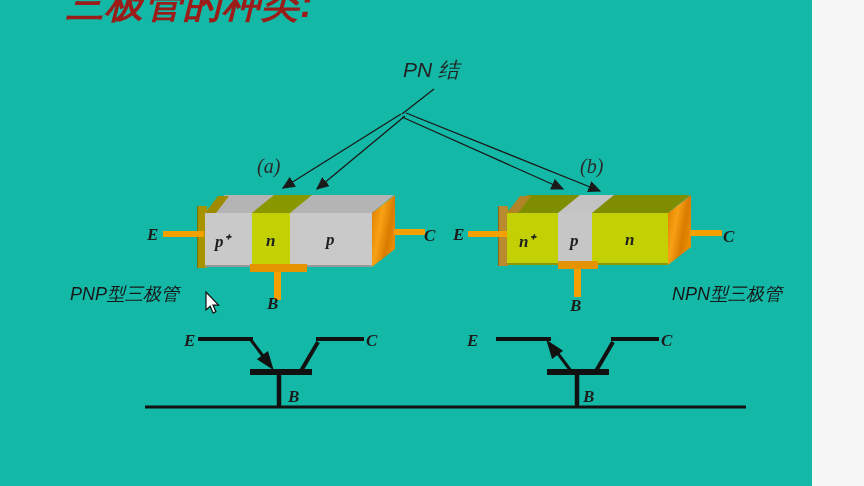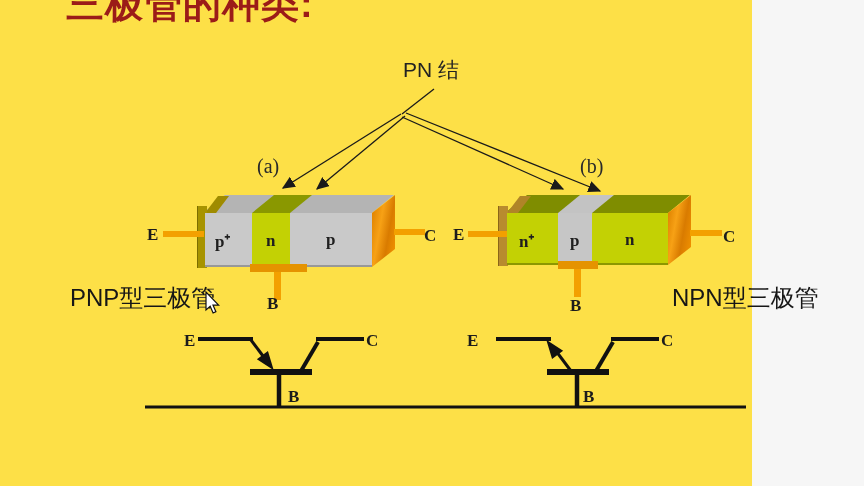--- a/index.html
+++ b/index.html
@@ -1,27 +1,27 @@
 <!DOCTYPE html>
 <html><head>
 <meta charset="utf-8">
 <style>
   html,body{margin:0;padding:0;background:#f6f6f6;overflow:hidden;}
-  #stage{position:relative;width:752px;height:486px;background:#fde047;
-         font-family:"Liberation Sans",sans-serif;color:#1a1a1a;}
+  #stage{position:relative;width:812px;height:486px;background:#14b8a6;
+         font-family:"Liberation Sans",sans-serif;color:#1a1a1a;font-style:italic;}
   .abs{position:absolute;}
   
   #title{left:66px;top:-21px;font-size:38px;font-weight:bold;color:#9b1c18;
          letter-spacing:1px;white-space:nowrap;}
   
   #pn-label{left:403px;top:56px;font-size:21px;color:#222;white-space:nowrap;}
   .tag{font-family:"Liberation Serif",serif;font-size:20px;color:#2a2a2a;}
   #tag-a{left:257px;top:155px;}
   #tag-b{left:580px;top:155px;}
-  .name-label{font-size:24px;color:#161616;white-space:nowrap;}
+  .name-label{font-size:18px;color:#161616;white-space:nowrap;}
   #pnp-name{left:70px;top:282px;}
   #npn-name{left:672px;top:282px;text-align:center;}
   .term{font-family:"Liberation Serif",serif;font-size:17px;font-weight:600;color:#1c1c1c;}
   .region{font-family:"Liberation Serif",serif;font-size:17px;font-weight:bold;color:#1f1f1f;}
   
   .face{position:absolute;}
   
   #a-top      {left:203px;top:195px;width:191px;height:18px;background:#b4b4b4;
                clip-path:polygon(0 100%,11.5% 0,100% 0,88.5% 100%);}
   #a-top-n    {left:252px;top:195px;width:60px;height:18px;background:#8a9800;

